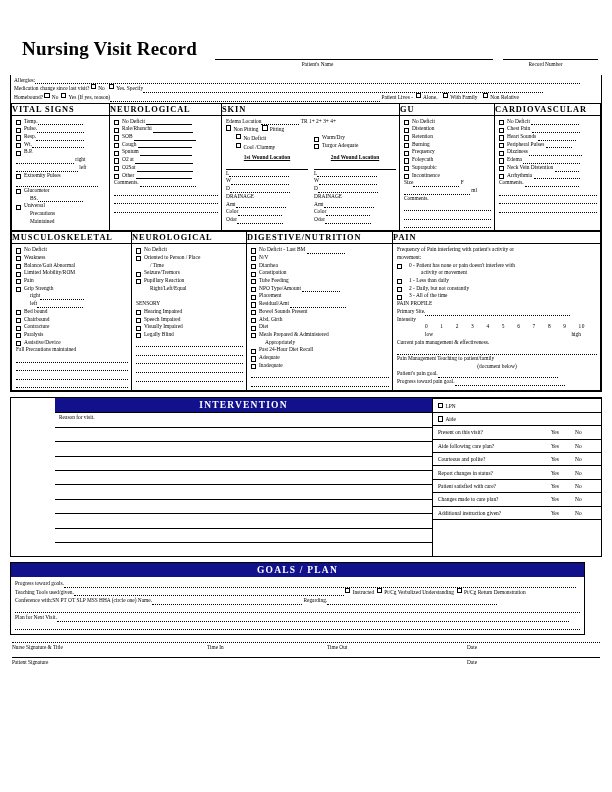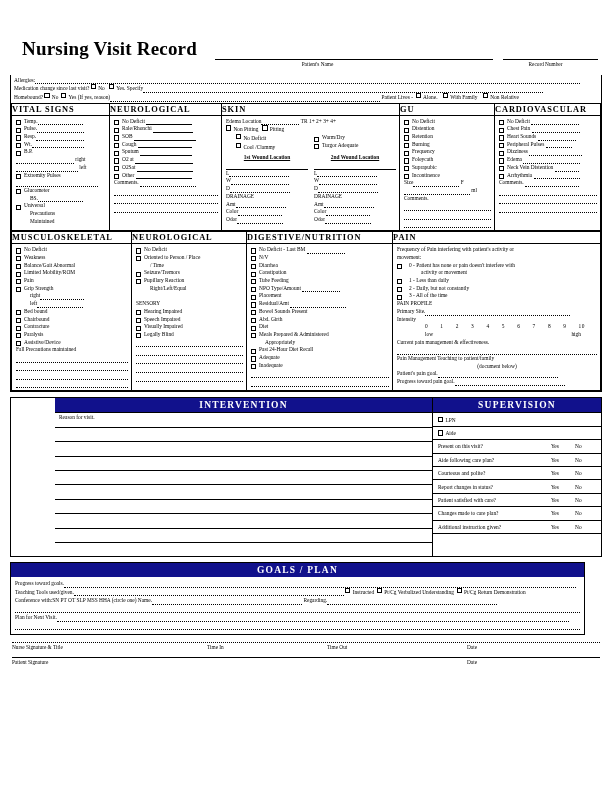--- a/index.html
+++ b/index.html
@@ -423,21 +423,20 @@
       <div class="ruled"></div>
       <div class="ruled"></div>
       <div class="ruled"></div>
       <div class="ruled"></div>
       <div class="ruled"></div>
       <div class="ruled"></div>
       <div class="ruled"></div>
       <div class="ruled"></div>
     </div>
     <div class="superv">
-      <div class="band">SUPERVISION</div>
       <div class="sup-row first" style="border-top:1.4px solid #000">
         <span class="cb"></span>
           <span>LPN</span>
       </div>
       <div class="sup-row">
         <span class="cb"></span>
           <span>Aide</span>
       </div>
       <div class="sup-row">
         <span class="sup-q">Present on this visit?</span>

